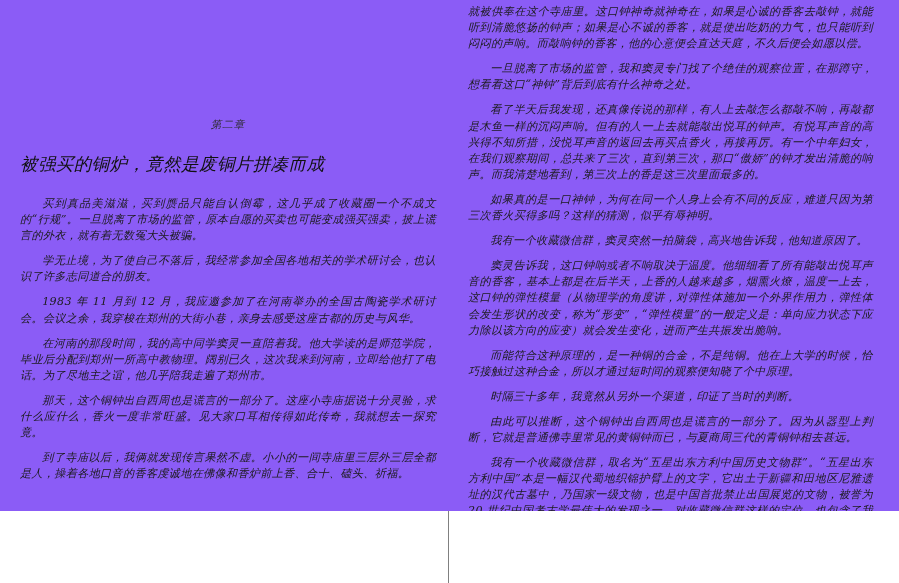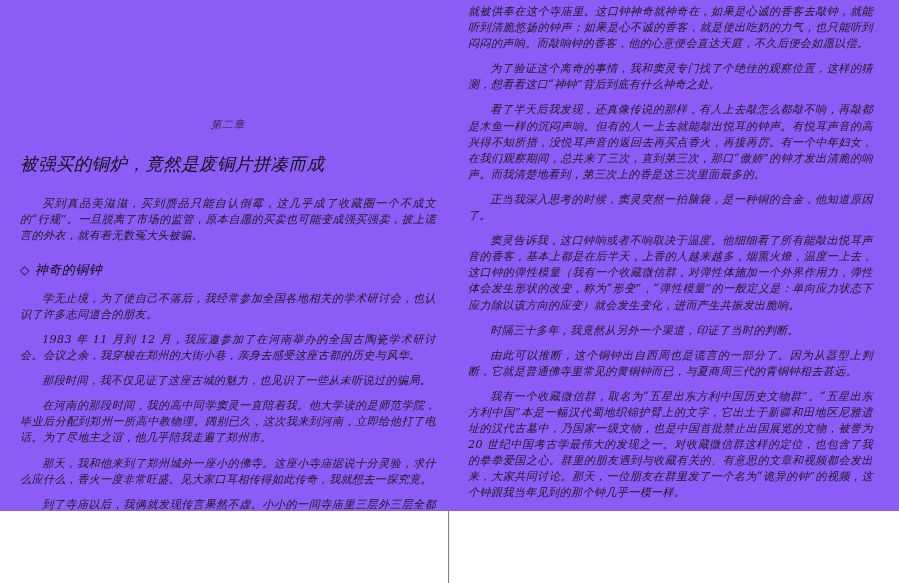--- a/index.html
+++ b/index.html
@@ -114,40 +114,40 @@
 
   <div class="page page-left">
     <div class="chapter-spacer"></div>
 
     <div class="chapter-label">第二章</div>
 
     <h1 class="chapter-title">被强买的铜炉，竟然是废铜片拼凑而成</h1>
 
     <p class="para">买到真品美滋滋，买到赝品只能自认倒霉，这几乎成了收藏圈一个不成文的“行规”。一旦脱离了市场的监管，原本自愿的买卖也可能变成强买强卖，披上谎言的外衣，就有着无数冤大头被骗。</p>
 
-    <div class="section-head"><span class="diamond">◇</span><span>神奇的铜钟</span></div>
 
     <p class="para">学无止境，为了使自己不落后，我经常参加全国各地相关的学术研讨会，也认识了许多志同道合的朋友。</p>
     <p class="para">1983 年 11 月到 12 月，我应邀参加了在河南举办的全国古陶瓷学术研讨会。会议之余，我穿梭在郑州的大街小巷，亲身去感受这座古都的历史与风华。</p>
-    <p class="para">那段时间，我不仅见证了这座古城的魅力，也见识了一些从未听说过的骗局。</p>
     <p class="para">在河南的那段时间，我的高中同学窦灵一直陪着我。他大学读的是师范学院，毕业后分配到郑州一所高中教物理。阔别已久，这次我来到河南，立即给他打了电话。为了尽地主之谊，他几乎陪我走遍了郑州市。</p>
-    <p class="para">那天，我和他来到了郑州城外一座小的佛寺。这座小寺庙据说十分灵验，求什么应什么，香火一度非常旺盛。见大家口耳相传得如此传奇，我就想去一探究竟。</p>
+    <p class="para">那天，这个铜钟出自西周也是谎言的一部分了。这座小寺庙据说十分灵验，求什么应什么，香火一度非常旺盛。见大家口耳相传得如此传奇，我就想去一探究竟。</p>
     <p class="para">到了寺庙以后，我俩就发现传言果然不虚。小小的一间寺庙里三层外三层全都是人，操着各地口音的香客虔诚地在佛像和香炉前上香、合十、磕头、祈福。</p>
 
   </div>
 
   <div class="gutter"></div>
 
   <div class="page page-right">
     <div class="first-block">
       <p class="para cont">就被供奉在这个寺庙里。这口钟神奇就神奇在，如果是心诚的香客去敲钟，就能听到清脆悠扬的钟声；如果是心不诚的香客，就是使出吃奶的力气，也只能听到闷闷的声响。而敲响钟的香客，他的心意便会直达天庭，不久后便会如愿以偿。</p>
-      <p class="para">为了验证这个离奇的事情，我和窦灵专门找了个绝佳的观察位置，这样的猜测，想看看这口“神钟”背后到底有什么神奇之处。</p>
+      <p class="para">一旦脱离了市场的监管，我和窦灵专门找了个绝佳的观察位置，在那蹲守，想看看这口“神钟”背后到底有什么神奇之处。</p>
       <p class="para">看了半天后我发现，还真像传说的那样，有人上去敲怎么都敲不响，再敲都是木鱼一样的沉闷声响。但有的人一上去就能敲出悦耳的钟声。有悦耳声音的高兴得不知所措，没悦耳声音的返回去再买点香火，再接再厉。有一个中年妇女，在我们观察期间，总共来了三次，直到第三次，那口“傲娇”的钟才发出清脆的响声。而我清楚地看到，第三次上的香是这三次里面最多的。</p>
-      <p class="para">正当我深入思考的时候，窦灵突然一拍脑袋，是一种铜的合金，他知道原因了。</p>
-      <p class="para">窦灵告诉我，这口钟响或者不响取决于温度。他细细看了所有能敲出悦耳声音的香客，基本上都是在后半天，上香的人越来越多，烟熏火燎，温度一上去，这口钟的弹性模量（我有一个收藏微信群，对弹性体施加一个外界作用力，弹性体会发生形状的改变，称为“形变”，“弹性模量”的一般定义是：单向应力状态下应力除以该方向的应变）就会发生变化，进而产生共振发出脆响。</p>
+      <p class="para">如果真的是一口神钟，为何在同一个人身上会有不同的反应，难道只因为第三次香火买得多吗？这样的猜测，似乎有辱神明。</p>
+      <p class="para">我有一个收藏微信群，窦灵突然一拍脑袋，高兴地告诉我，他知道原因了。</p>
+      <p class="para">窦灵告诉我，这口钟响或者不响取决于温度。他细细看了所有能敲出悦耳声音的香客，基本上都是在后半天，上香的人越来越多，烟熏火燎，温度一上去，这口钟的弹性模量（从物理学的角度讲，对弹性体施加一个外界作用力，弹性体会发生形状的改变，称为“形变”，“弹性模量”的一般定义是：单向应力状态下应力除以该方向的应变）就会发生变化，进而产生共振发出脆响。</p>
+      <p class="para">而能符合这种原理的，是一种铜的合金，不是纯铜。他在上大学的时候，恰巧接触过这种合金，所以才通过短时间的观察便知晓了个中原理。</p>
       <p class="para">时隔三十多年，我竟然从另外一个渠道，印证了当时的判断。</p>
       <p class="para">由此可以推断，这个铜钟出自西周也是谎言的一部分了。因为从器型上判断，它就是普通佛寺里常见的黄铜钟而已，与夏商周三代的青铜钟相去甚远。</p>
       <p class="para">我有一个收藏微信群，取名为“五星出东方利中国历史文物群”。“五星出东方利中国”本是一幅汉代蜀地织锦护臂上的文字，它出土于新疆和田地区尼雅遗址的汉代古墓中，乃国家一级文物，也是中国首批禁止出国展览的文物，被誉为 20 世纪中国考古学最伟大的发现之一。对收藏微信群这样的定位，也包含了我的拳拳爱国之心。群里的朋友遇到与收藏有关的、有意思的文章和视频都会发出来，大家共同讨论。那天，一位朋友在群里发了一个名为“诡异的钟”的视频，这个钟跟我当年见到的那个钟几乎一模一样。</p>
 
     </div>
   </div>
 
 </div>
 
 </body></html>

